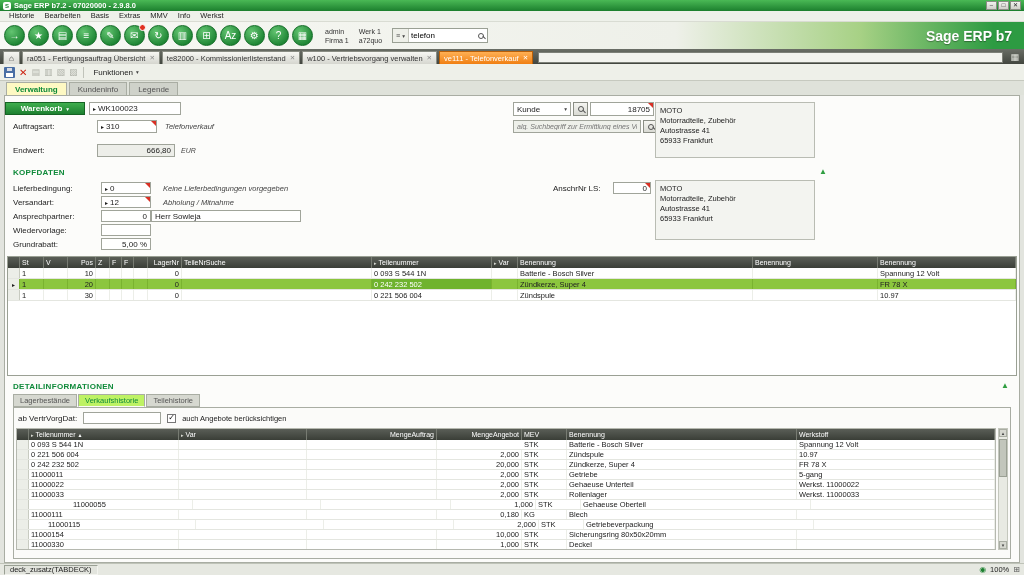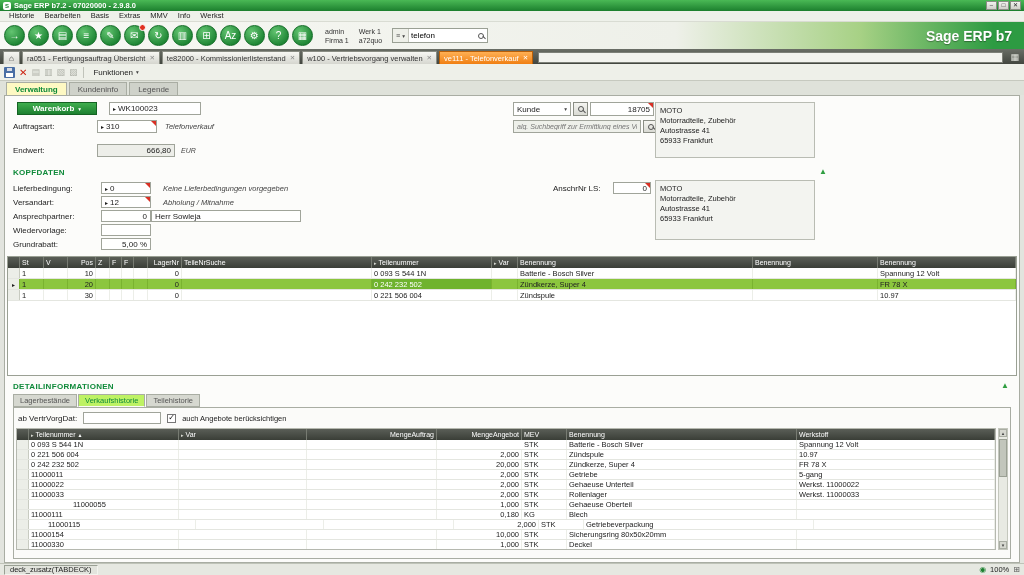--- a/index.html
+++ b/index.html
@@ -215,21 +215,21 @@
   </div>
 
   <div class="viewtabs">
     <div class="vtab active">Verwaltung</div>
     <div class="vtab">Kundeninfo</div>
     <div class="vtab">Legende</div>
   </div>
 
   <div class="panel">
 
-    <div class="abs" style="left:12px;top:6px;gap:12px;">
+    <div class="abs" style="left:0;top:6px;gap:4px;">
       <div class="greenbtn">
         <span>Warenkorb</span>
         <span class="caret">▾</span>
       </div>
       <div class="fld" style="width:92px;">
         <span class="fld-arrow">▸</span>
         <span>WK100023</span>
       </div>
     </div>
 
@@ -541,21 +541,21 @@
             <div class="g-cell" style="width: 150px;">11000033</div>
             <div class="g-cell" style="width: 128px;"></div>
             <div class="g-cell ralign" style="width: 130px;"></div>
             <div class="g-cell ralign" style="width: 85px;">2,000</div>
             <div class="g-cell" style="width: 45px;">STK</div>
             <div class="g-cell" style="width: 230px;">Rollenlager</div>
             <div class="g-cell" style="flex: 1 1 0%;">Werkst. 11000033</div>
           </div>
           <div class="g-row" style="height: 10px;">
             <div class="g-cell g-selc" style="width: 12px;"></div>
-            <div class="g-cell" style="width: 150px; padding-left: 44px;">11000055</div>
+            <div class="g-cell" style="width: 164px; padding-left: 44px;">11000055</div>
             <div class="g-cell" style="width: 128px;"></div>
             <div class="g-cell ralign" style="width: 130px;"></div>
             <div class="g-cell ralign" style="width: 85px;">1,000</div>
             <div class="g-cell" style="width: 45px;">STK</div>
             <div class="g-cell" style="width: 230px;">Gehaeuse Oberteil</div>
             <div class="g-cell" style="flex: 1 1 0%;"></div>
           </div>
           <div class="g-row" style="height: 10px;">
             <div class="g-cell g-selc" style="width: 12px;"></div>
             <div class="g-cell" style="width: 150px;">11000111</div>

